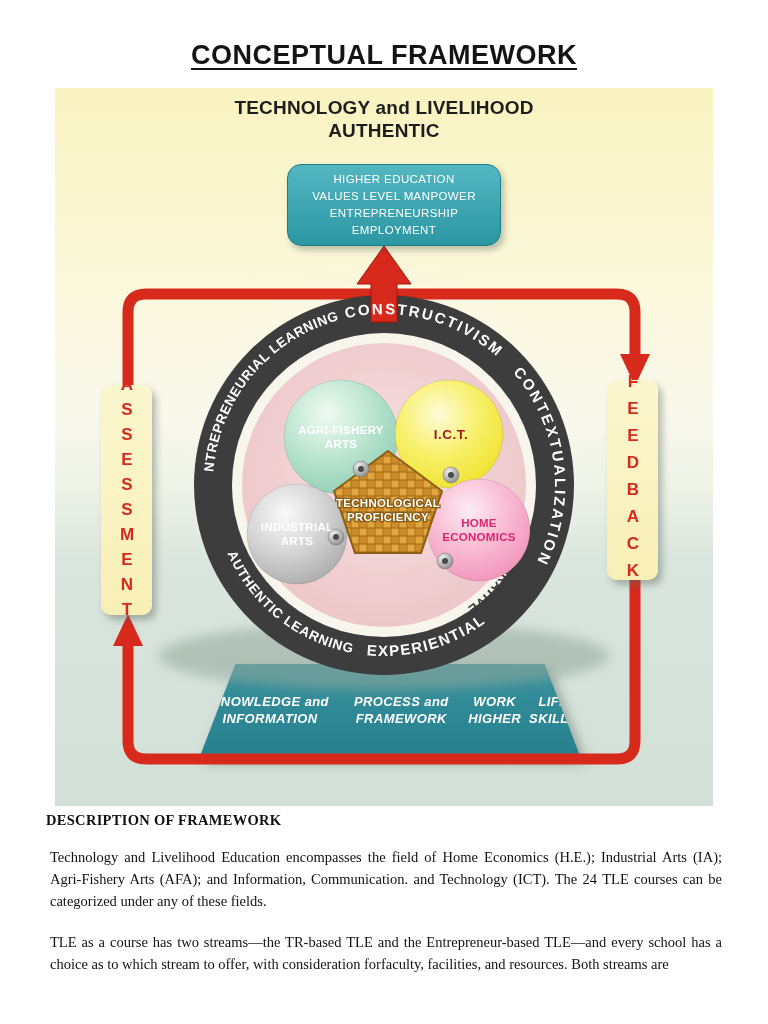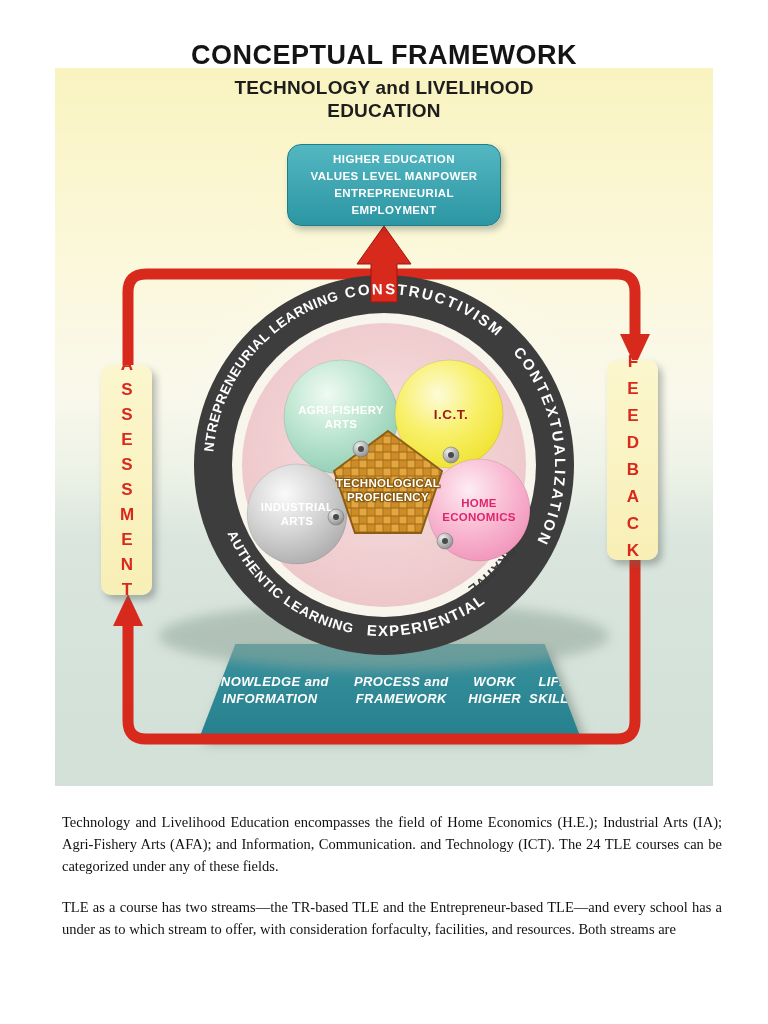--- a/index.html
+++ b/index.html
@@ -1,63 +1,63 @@
 <!DOCTYPE html>
 <html><head>
 <meta charset="utf-8">
 <style>
   html,body{margin:0;padding:0;background:#ffffff;}
   .page{position:relative;width:768px;height:1024px;background:#ffffff;overflow:hidden;
         font-family:"Liberation Sans",sans-serif;}
   .title{position:absolute;top:40px;left:0;width:768px;text-align:center;margin:0;
          font-size:27px;font-weight:bold;color:#141414;letter-spacing:.5px;
          text-decoration:underline;text-decoration-thickness:2px;text-underline-offset:4px;}
-  .diagram{position:absolute;left:55px;top:68px;width:658px;height:718px;
+  .diagram{position:absolute;left:55px;top:88px;width:658px;height:718px;
            background:
              radial-gradient(circle at 50% 52%, rgba(255,255,255,.55), rgba(255,255,255,0) 42%),
              linear-gradient(180deg,#F9F3C0 0%,#FBF8DC 28%,#F9F8EC 46%,#ECF1E6 57%,#D9E5DD 66%,#D2E0D8 100%);}
   .tle-heading{position:absolute;top:8px;left:0;width:100%;text-align:center;
                font-size:19px;font-weight:bold;color:#1d1d1d;line-height:23px;letter-spacing:.2px;}
   .diagram-svg{position:absolute;left:0;top:0;width:658px;height:718px;}
   .outcomes-box{position:absolute;left:232px;top:76px;width:212px;height:80px;border-radius:14px;
                 background:linear-gradient(180deg,#53B7C1,#2B96A3);border:1px solid #1F7D8A;
                 box-shadow:3px 4px 6px rgba(40,60,60,.3);
                 display:flex;flex-direction:column;justify-content:center;align-items:center;
-                color:#ffffff;font-weight:bold;font-size:11.5px;line-height:17px;letter-spacing:.4px;text-align:center;}
+                color:#ffffff;font-weight:normal;font-size:11.5px;line-height:17px;letter-spacing:.4px;text-align:center;}
   .side-box{position:absolute;background:linear-gradient(180deg,#FCF6CE,#F8EFB6);border-radius:10px;
             box-shadow:4px 5px 7px rgba(95,105,95,.45);
             display:flex;align-items:center;justify-content:center;}
   .side-box span{writing-mode:vertical-lr;text-orientation:upright;color:#D8291D;font-weight:bold;}
   .assessment{left:46px;top:297px;width:51px;height:230px;}
   .assessment span{font-size:17px;letter-spacing:6px;}
   .feedback{left:552px;top:292px;width:51px;height:200px;}
   .feedback span{font-size:17px;letter-spacing:8px;}
   .foundation-wrap{position:absolute;left:145px;top:576px;width:380px;height:92px;
                    filter:drop-shadow(5px 6px 6px rgba(70,90,80,.5));}
   .foundation{width:100%;height:100%;clip-path:polygon(9.3% 0,90.7% 0,100% 100%,0 100%);
               background:linear-gradient(180deg,#39929E,#26808D);
               display:flex;flex-direction:row;justify-content:center;align-items:center;
               color:#ffffff;font-weight:bold;font-style:italic;font-size:13px;line-height:17px;
               letter-spacing:.4px;text-align:center;}
   .body-text{position:absolute;left:46px;top:812px;width:676px;font-family:"Liberation Serif",serif;color:#111;}
   .body-text h2{margin:0 0 18px 0;font-size:14.5px;font-weight:bold;letter-spacing:.3px;}
-  .body-text p{margin:0 0 20px 16px;font-size:14.5px;line-height:1.5;text-align:justify;}
+  .body-text p{margin:0 0 20px 4px;font-size:14.5px;line-height:1.5;text-align:justify;}
 </style>
 </head>
 <body>
 
 <div class="page">
 
   <h1 class="title">CONCEPTUAL FRAMEWORK</h1>
 
   <div class="diagram">
 
     <div class="tle-heading">
       <div>TECHNOLOGY and LIVELIHOOD</div>
-      <div>EDUCATION</div>
+      <div>AUTHENTIC</div>
     </div>
 
     <div class="foundation-wrap">
       <div class="foundation">
         <div>KNOWLEDGE and INFORMATION</div>
         <div>PROCESS and FRAMEWORK</div>
         <div>WORK HIGHER</div>
         <div>LIFE SKILLS</div>
       </div>
     </div>
@@ -183,31 +183,32 @@
         <circle cx="281" cy="449" r="8" fill="url(#g-pin)" stroke="#6E6E6E" stroke-width="0.5"></circle>
         <circle cx="281" cy="449" r="3" fill="#4A4A4A"></circle>
         <circle cx="390" cy="473" r="8" fill="url(#g-pin)" stroke="#6E6E6E" stroke-width="0.5"></circle>
         <circle cx="390" cy="473" r="3" fill="#4A4A4A"></circle>
       </g>
     </svg>
 
     <div class="outcomes-box">
       <div>HIGHER EDUCATION</div>
       <div>VALUES LEVEL MANPOWER</div>
-      <div>ENTREPRENEURIAL</div>
+      <div>ENTREPRENEURSHIP</div>
       <div>EMPLOYMENT</div>
     </div>
 
     <div class="side-box assessment">
       <span>ASSESSMENT</span>
     </div>
     <div class="side-box feedback">
       <span>FEEDBACK</span>
     </div>
 
   </div>
 
   <div class="body-text">
+    <h2>DESCRIPTION OF FRAMEWORK</h2>
     <p>Technology and Livelihood Education encompasses the field of Home Economics (H.E.); Industrial Arts (IA); Agri-Fishery Arts (AFA); and Information, Communication. and Technology (ICT). The 24 TLE courses can be categorized under any of these fields.</p>
-    <p>TLE as a course has two streams—the TR-based TLE and the Entrepreneur-based TLE—and every school has a under as to which stream to offer, with consideration forfaculty, facilities, and resources. Both streams are</p>
+    <p>TLE as a course has two streams—the TR-based TLE and the Entrepreneur-based TLE—and every school has a choice as to which stream to offer, with consideration forfaculty, facilities, and resources. Both streams are</p>
   </div>
 
 </div>
 
 </body></html>

